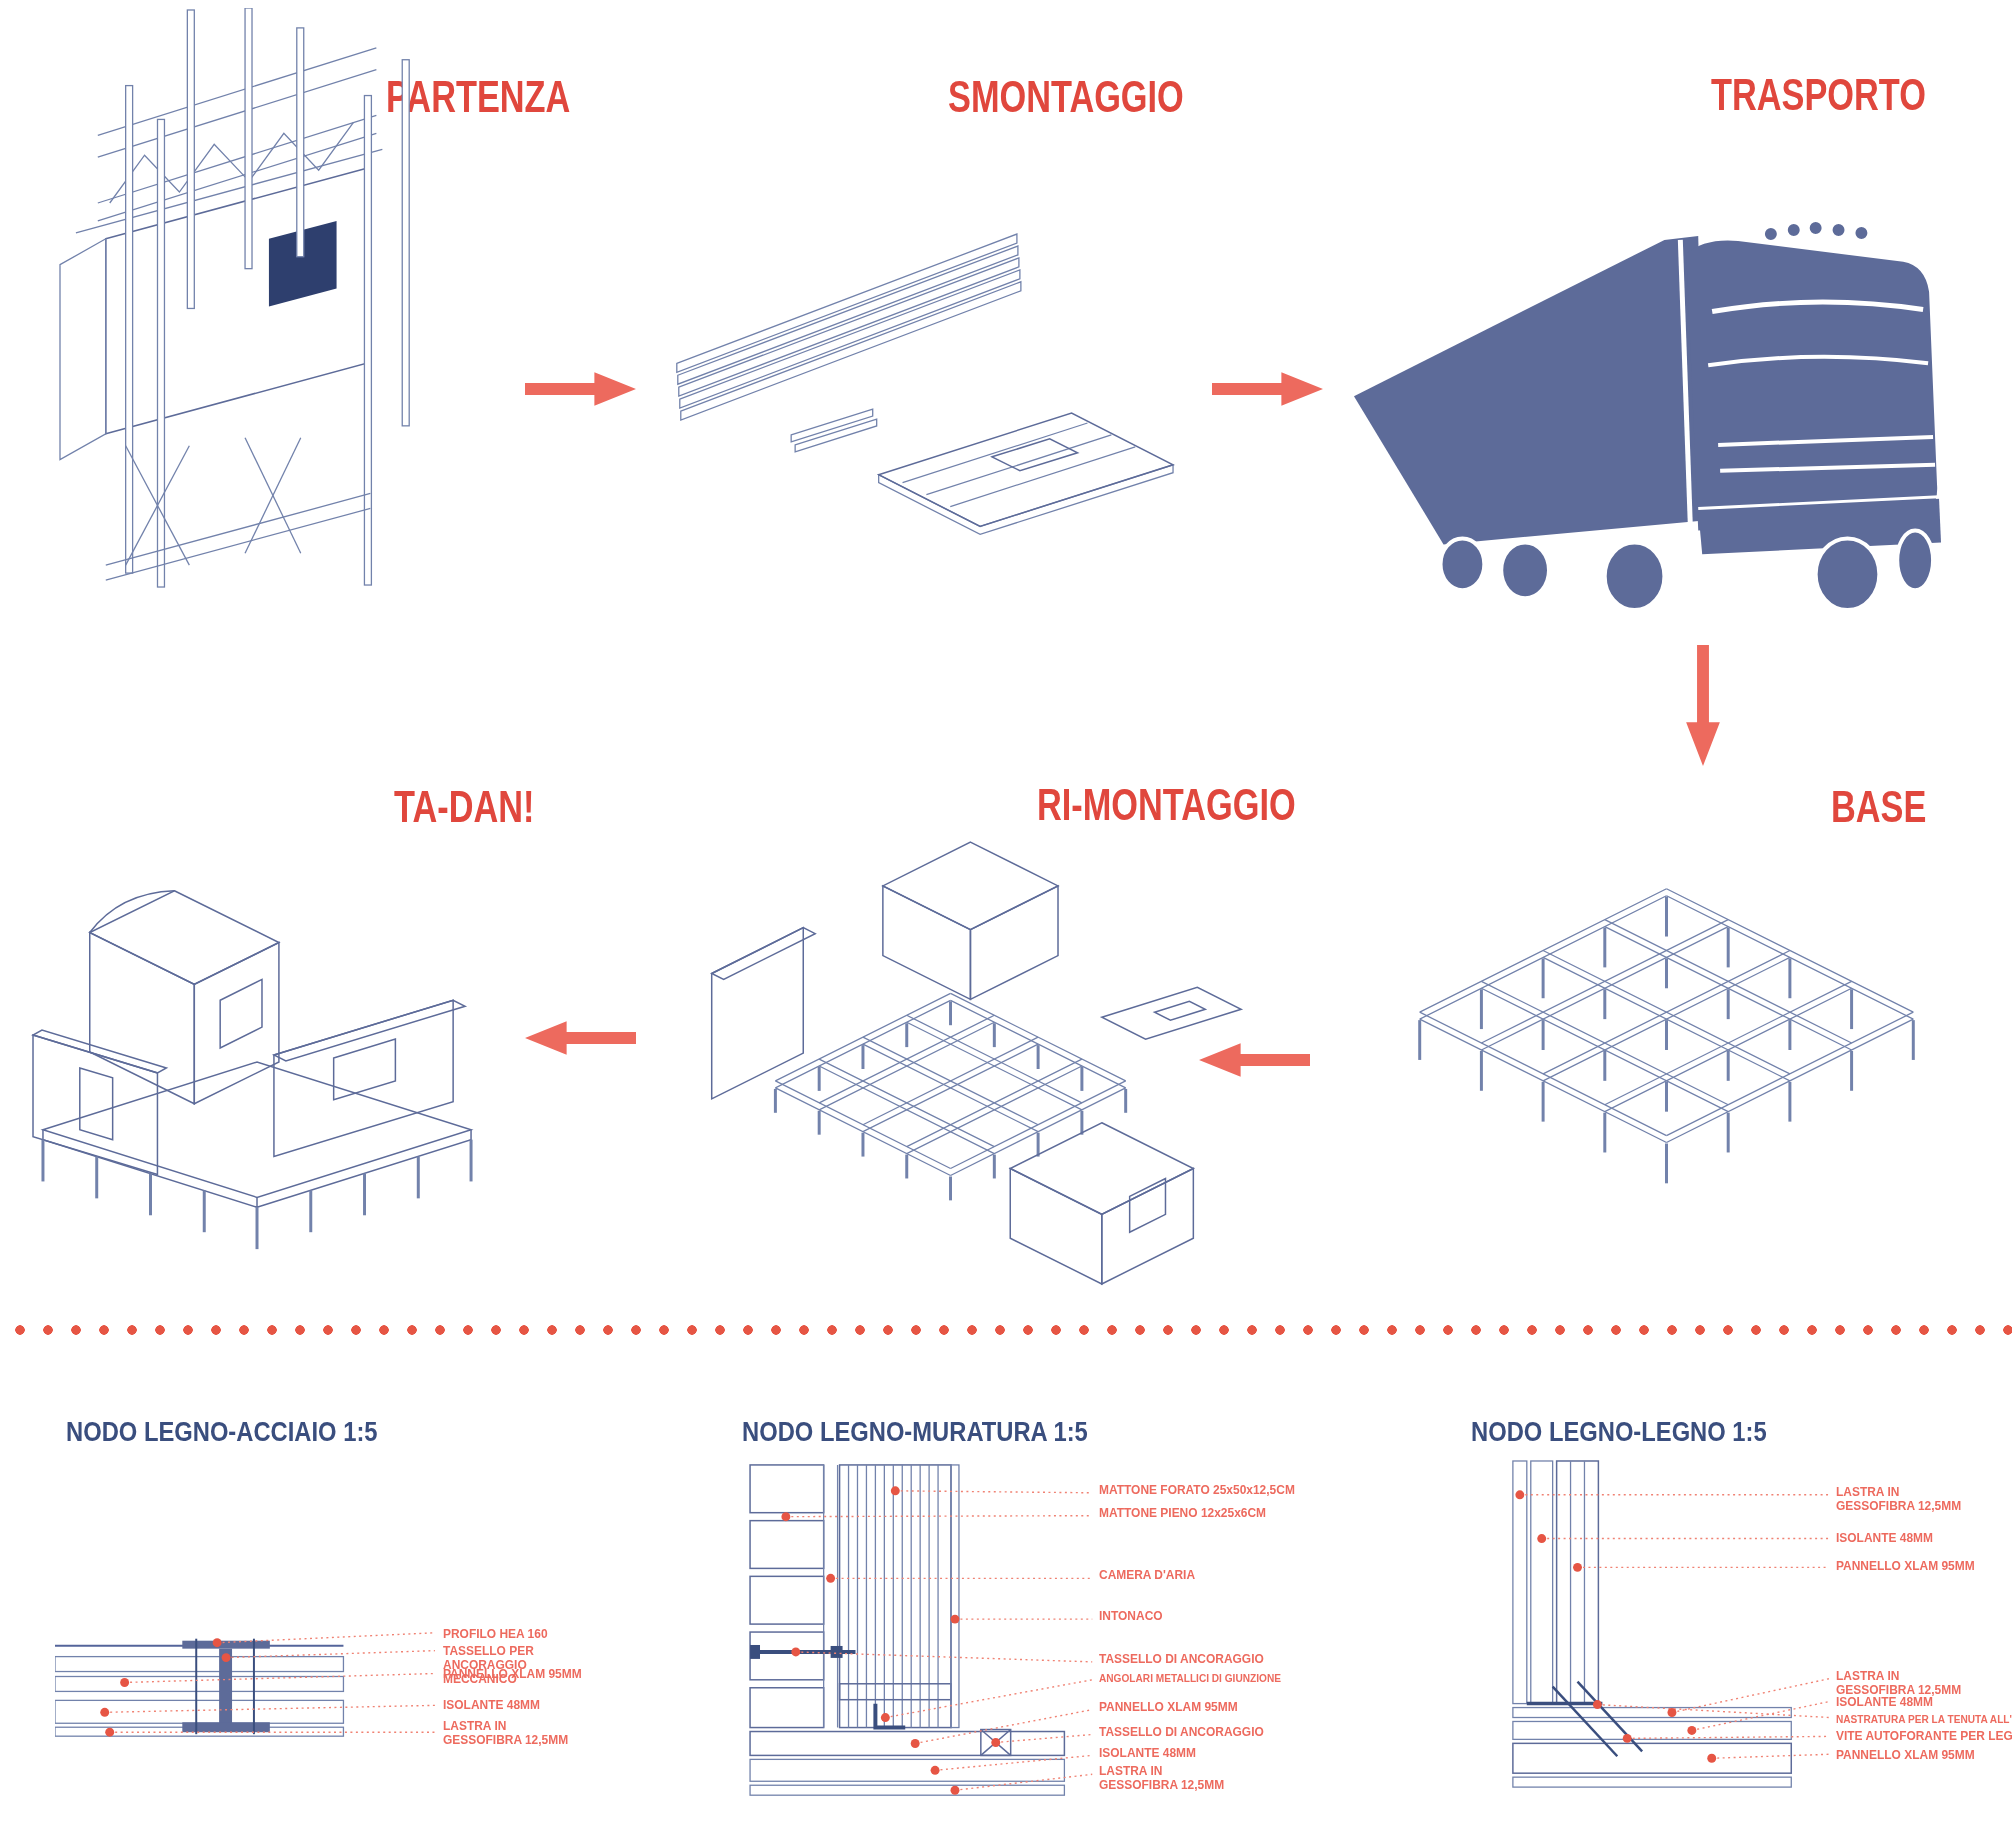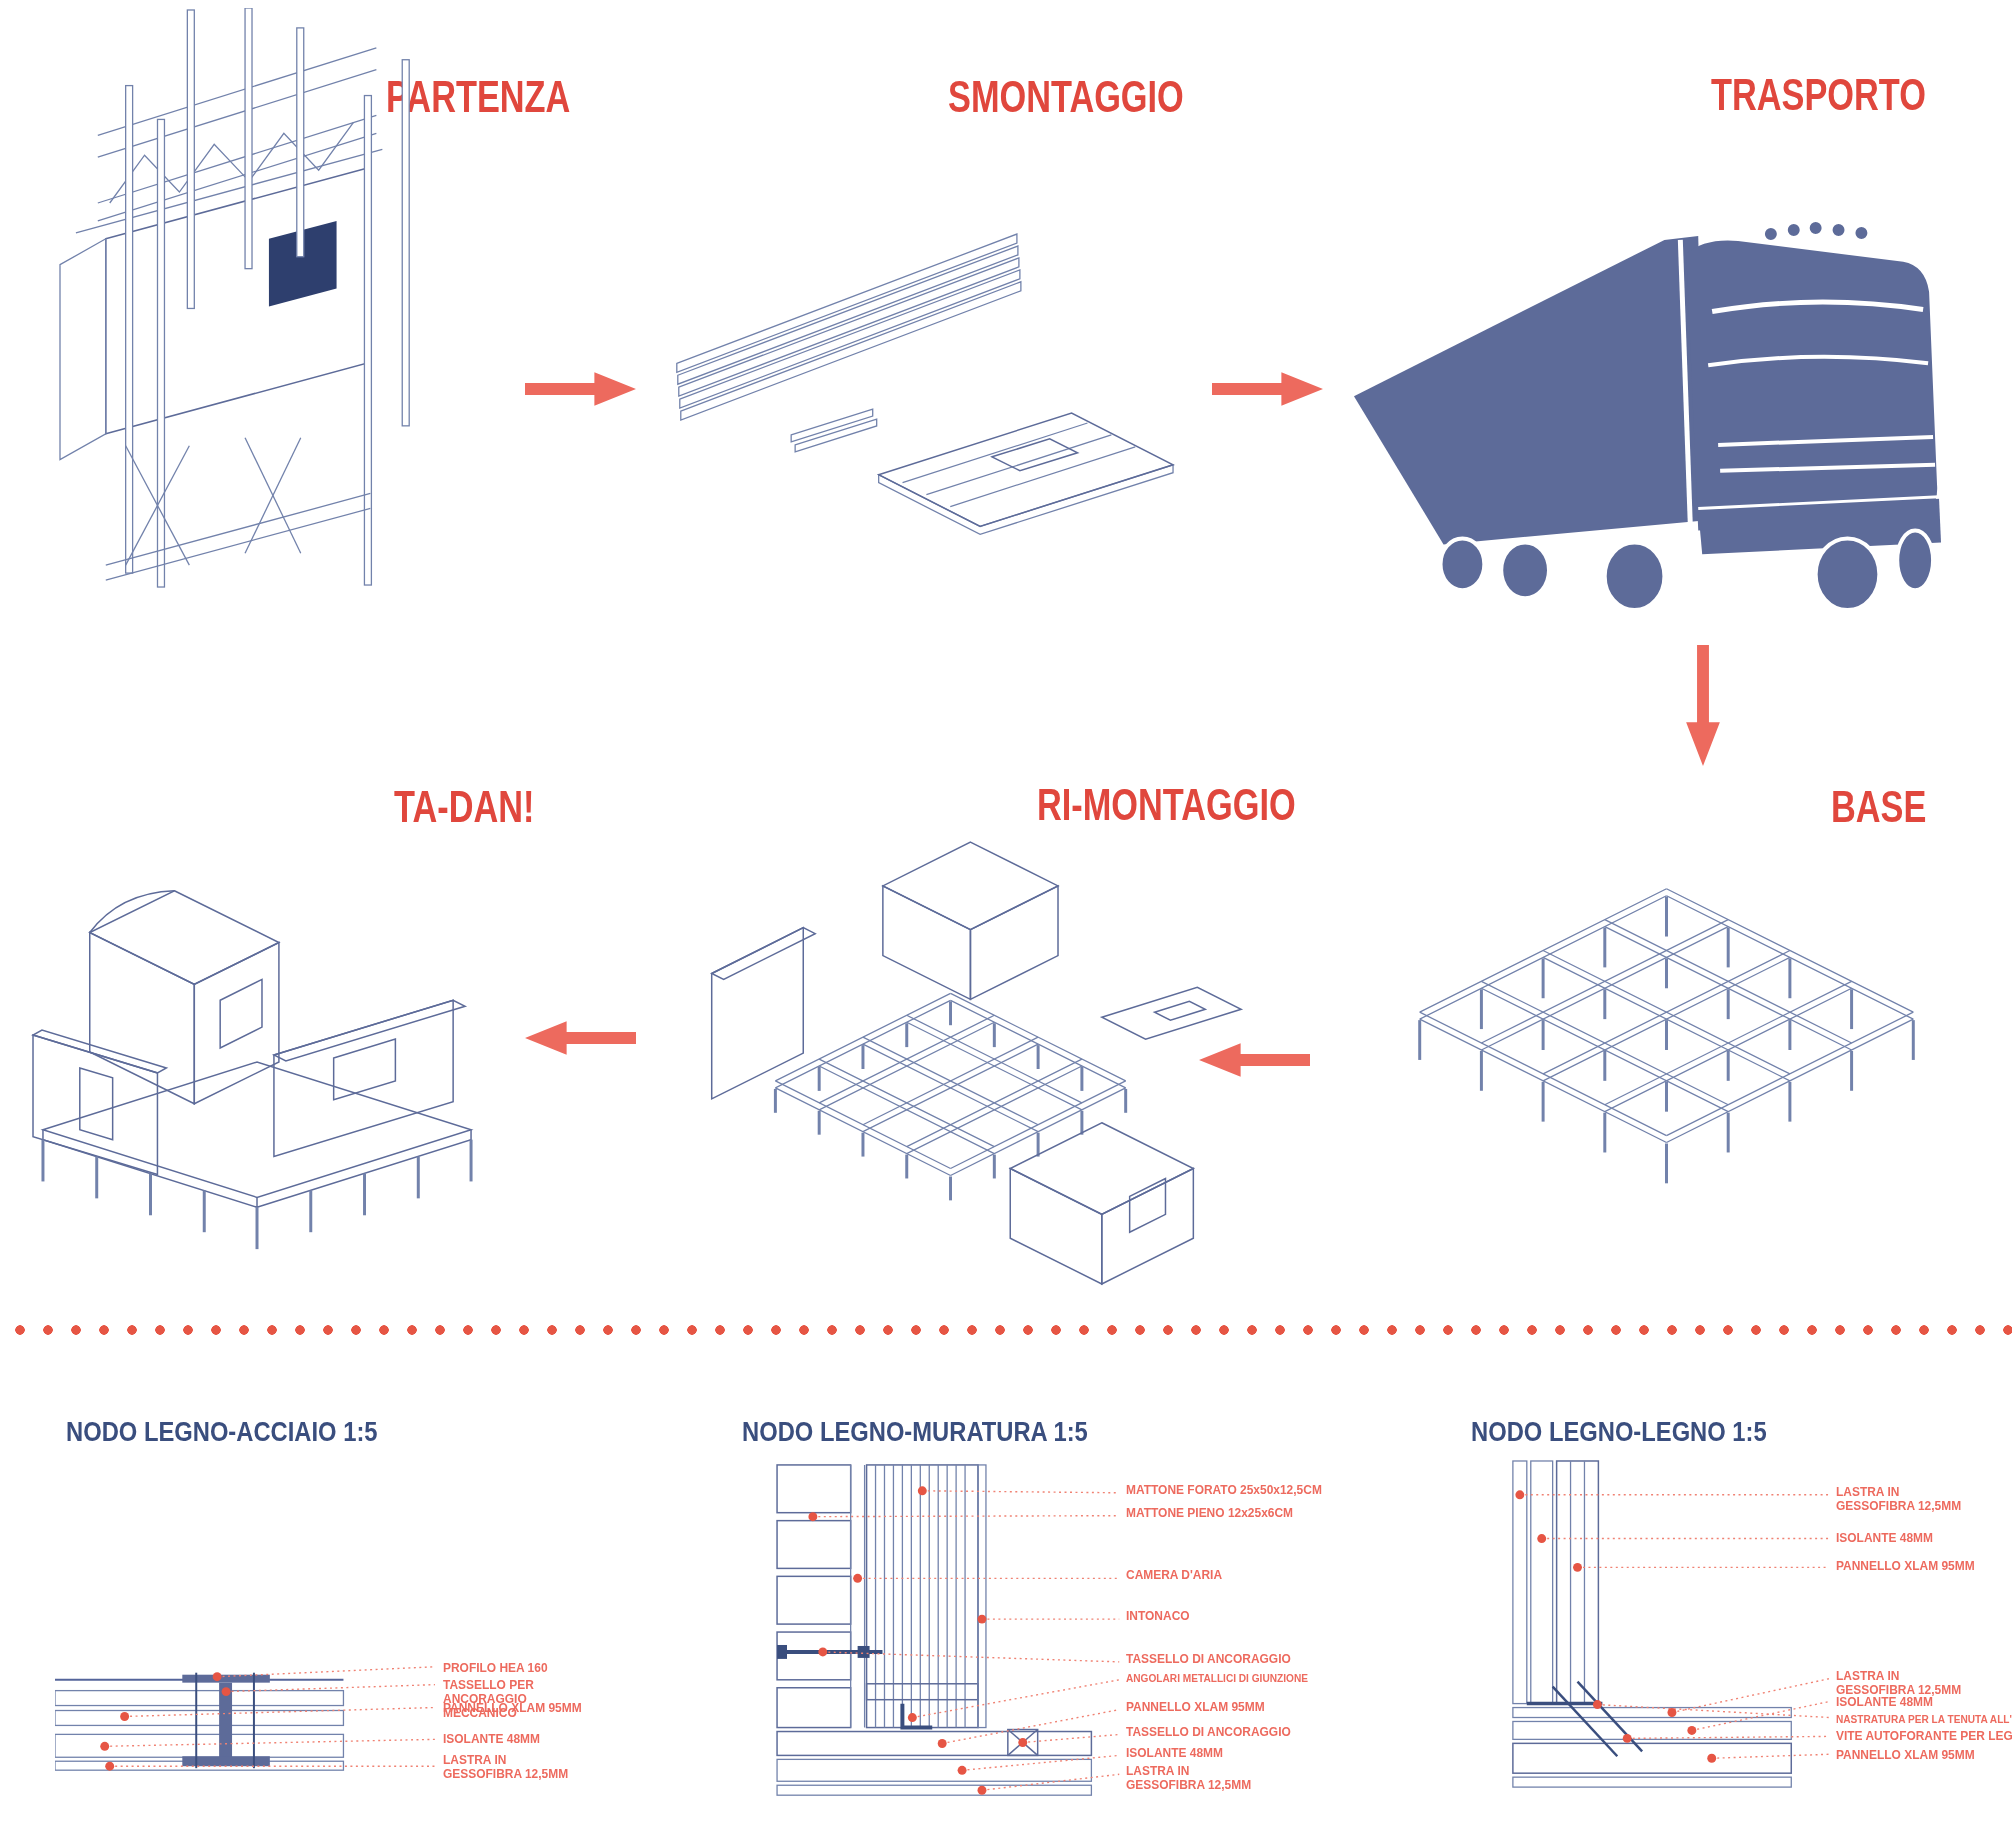--- a/index.html
+++ b/index.html
@@ -279,21 +279,21 @@
     <line x1="330" y1="242" x2="330" y2="272"></line>
   </g>
 </svg>
 
 <div class="divider"></div>
 
 <div class="dheader" style="left:66px;top:1417px">NODO LEGNO-ACCIAIO 1:5</div>
 <div class="dheader" style="left:742px;top:1417px">NODO LEGNO-MURATURA 1:5</div>
 <div class="dheader" style="left:1471px;top:1417px">NODO LEGNO-LEGNO 1:5</div>
 
-<div class="abs" style="left:55px;top:1607px;width:557px;height:209px">
+<div class="abs" style="left:55px;top:1573px;width:557px;height:209px">
   <svg width="557" height="209" viewBox="0 0 560 210">
     <line x1="0" y1="73" x2="290" y2="73" stroke="#54649a" stroke-width="2"></line>
     <rect x="0" y="84" width="290" height="15" fill="url(#hatch)" class="ln"></rect>
     <rect x="0" y="104" width="290" height="15" fill="url(#hatch)" class="ln"></rect>
     <rect x="0" y="128" width="290" height="23" fill="url(#loops)" class="ln"></rect>
     <rect x="0" y="155" width="290" height="9" fill="url(#speckle)" class="ln"></rect>
     <rect x="128" y="68" width="88" height="8" fill="#5d6b99"></rect>
     <rect x="165" y="76" width="13" height="82" fill="#5d6b99"></rect>
     <rect x="128" y="150" width="88" height="10" fill="#5d6b99"></rect>
     <line x1="142" y1="66" x2="142" y2="162" stroke="#3a4e7e" stroke-width="2"></line>
@@ -313,21 +313,21 @@
       <circle cx="55" cy="160" r="4.5"></circle>
     </g>
   </svg>
   <div class="dlabel" style="left:388px;top:54px">PROFILO HEA 160</div>
   <div class="dlabel wrap" style="left:388px;top:71px;max-width:171px">TASSELLO PER ANCORAGGIO MECCANICO</div>
   <div class="dlabel" style="left:388px;top:94px">PANNELLO XLAM 95MM</div>
   <div class="dlabel" style="left:388px;top:125px">ISOLANTE 48MM</div>
   <div class="dlabel wrap" style="left:388px;top:146px;max-width:151px">LASTRA IN GESSOFIBRA 12,5MM</div>
 </div>
 
-<div class="abs" style="left:763px;top:1453px;width:617px;height:378px">
+<div class="abs" style="left:736px;top:1453px;width:617px;height:378px">
   <svg width="617" height="378" viewBox="0 0 620 380">
 
     <g class="lnD" fill="url(#hatchDense)">
       <rect x="14" y="12" width="74" height="48"></rect>
       <rect x="14" y="68" width="74" height="48"></rect>
       <rect x="14" y="124" width="74" height="48"></rect>
       <rect x="14" y="180" width="74" height="48"></rect>
       <rect x="14" y="236" width="74" height="40"></rect>
     </g>
 

